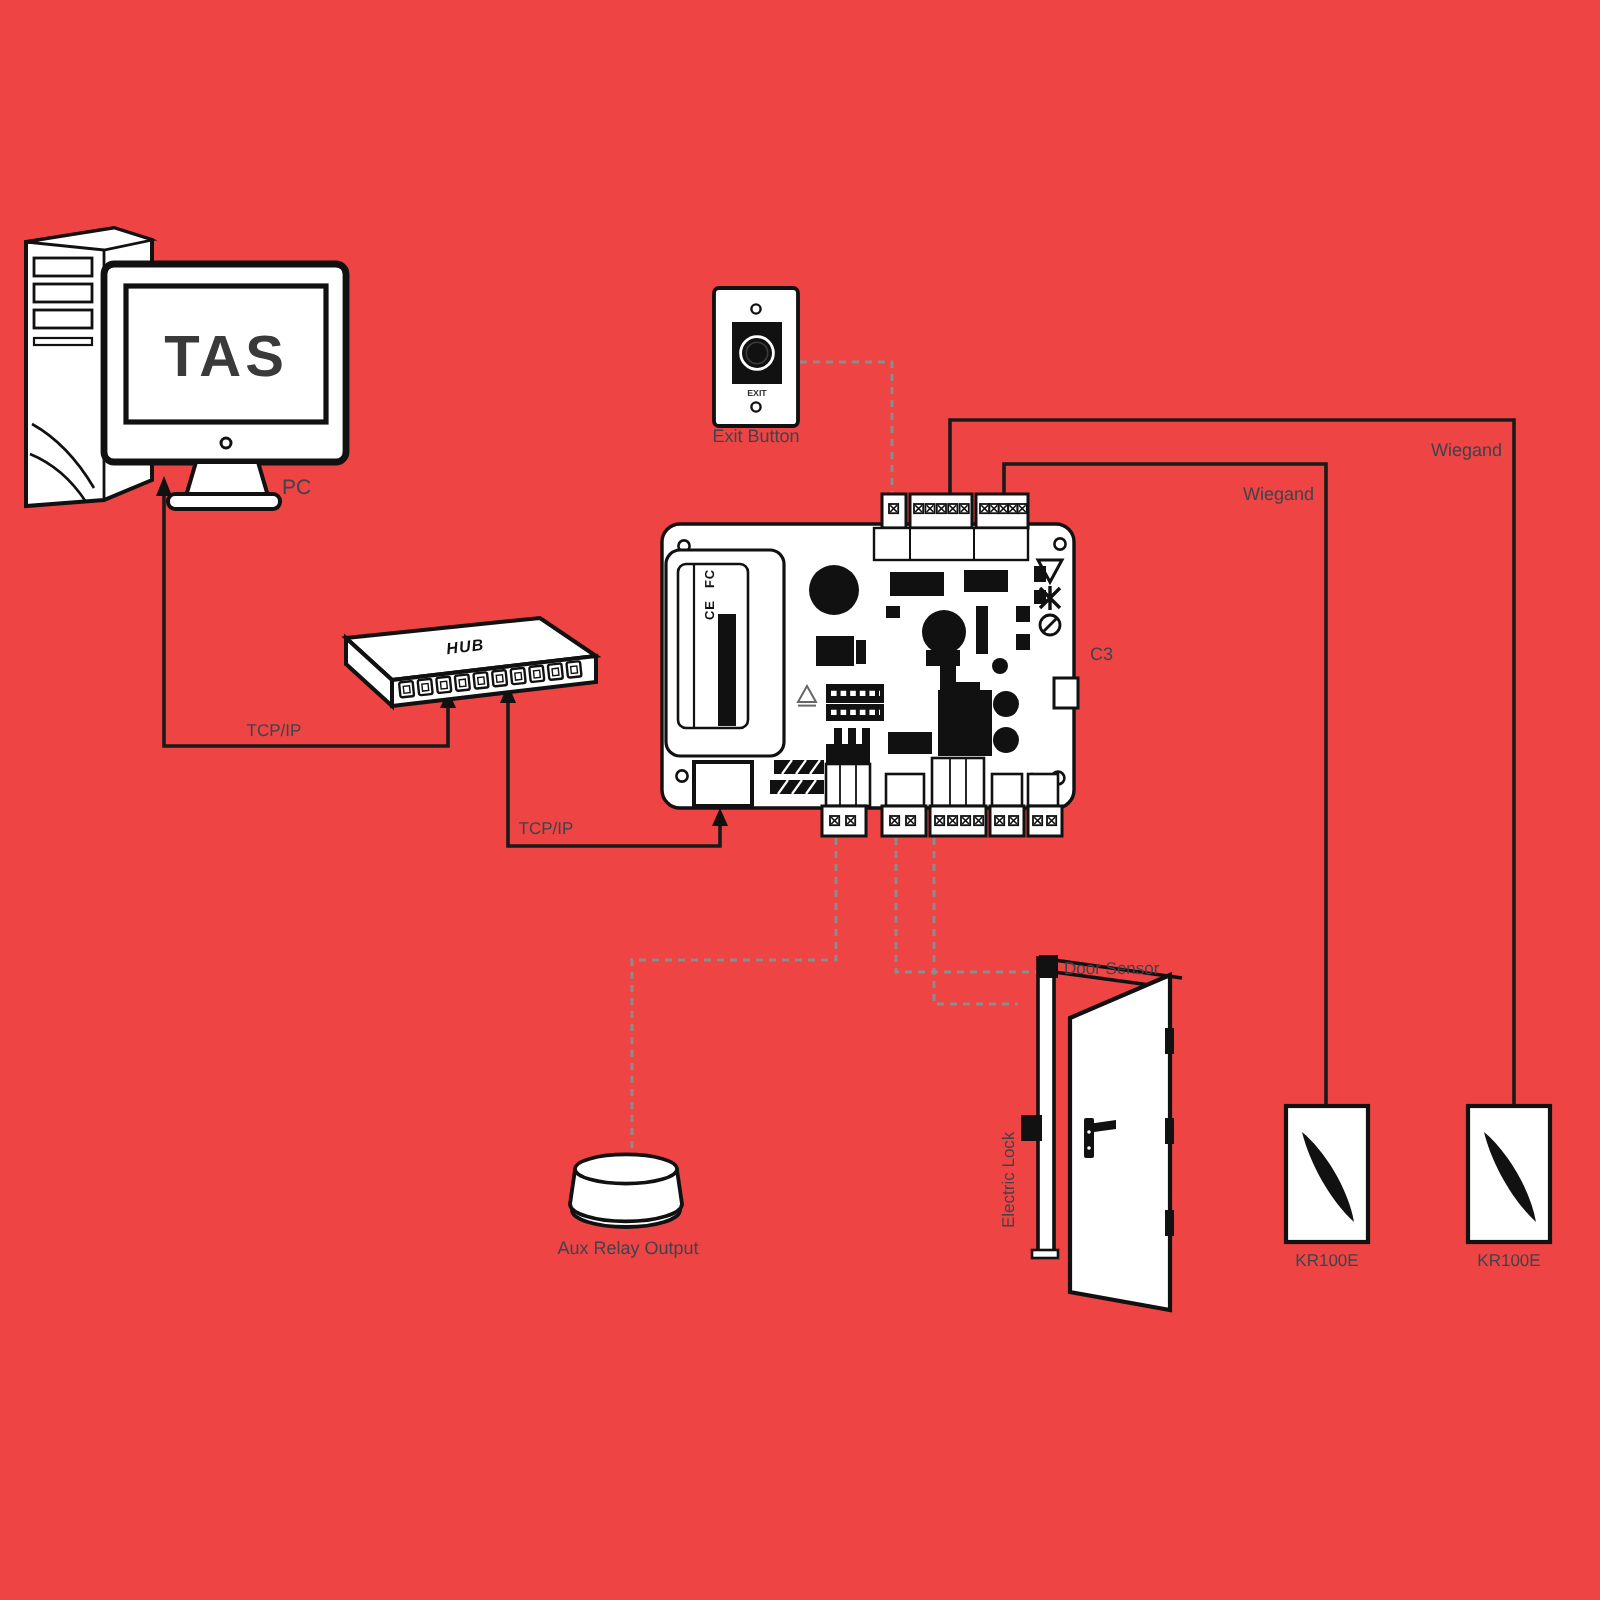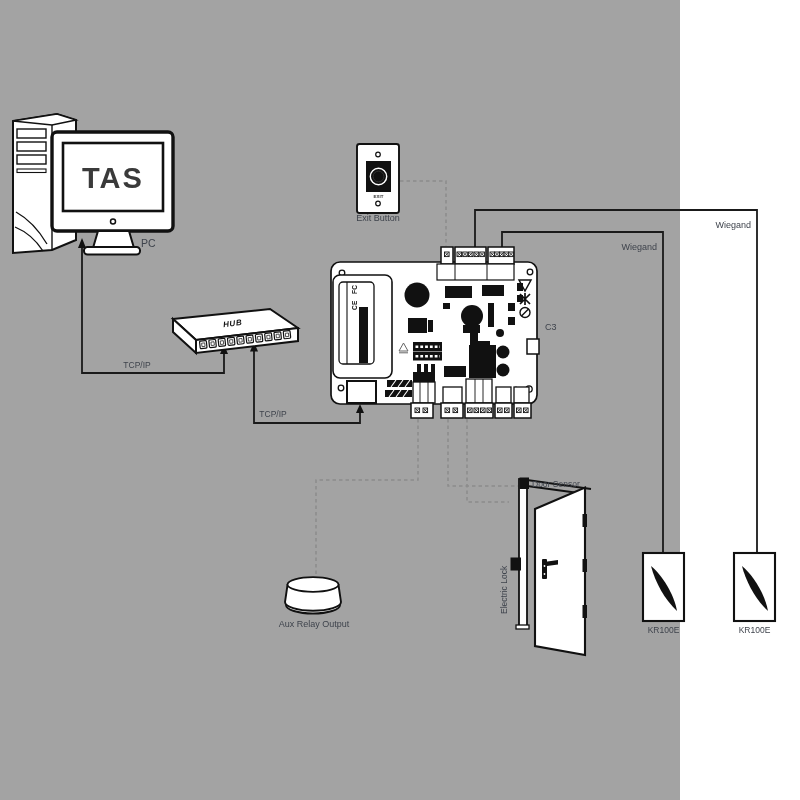--- a/index.html
+++ b/index.html
@@ -1,16 +1,16 @@
 <!DOCTYPE html>
 <html><head>
 <meta charset="utf-8">
 <style>
   html,body{margin:0;padding:0;background:#ffffff;}
-  .stage{width:680px;height:800px;position:relative;background:#a3a3a3;text-decoration:underline;}
+  .stage{width:800px;height:800px;position:relative;background:#ef4444;text-decoration:underline;}
   svg text{font-family:"Liberation Sans","DejaVu Sans",sans-serif;}
   .cap{font-size:9px;fill:#3e434c;}
   .cap-sm{font-size:8.5px;fill:#3e434c;}
   .tas{font-size:29px;font-weight:bold;fill:#3a3a3a;letter-spacing:2px;}
   .pclbl{font-size:10.5px;fill:#3e434c;}
   .mark{font-size:6.5px;font-weight:bold;fill:#111;letter-spacing:.4px;}
   .hublbl{font-size:8px;font-weight:bold;font-style:italic;fill:#111;letter-spacing:.6px;}
   .exitlbl{font-size:4.4px;font-weight:bold;fill:#333;}
   .wire{stroke:#1a1a1a;stroke-width:1.8;fill:none;}
   .dwire{stroke:#8c8c8c;stroke-width:1.5;fill:none;stroke-dasharray:3.5 3;}

